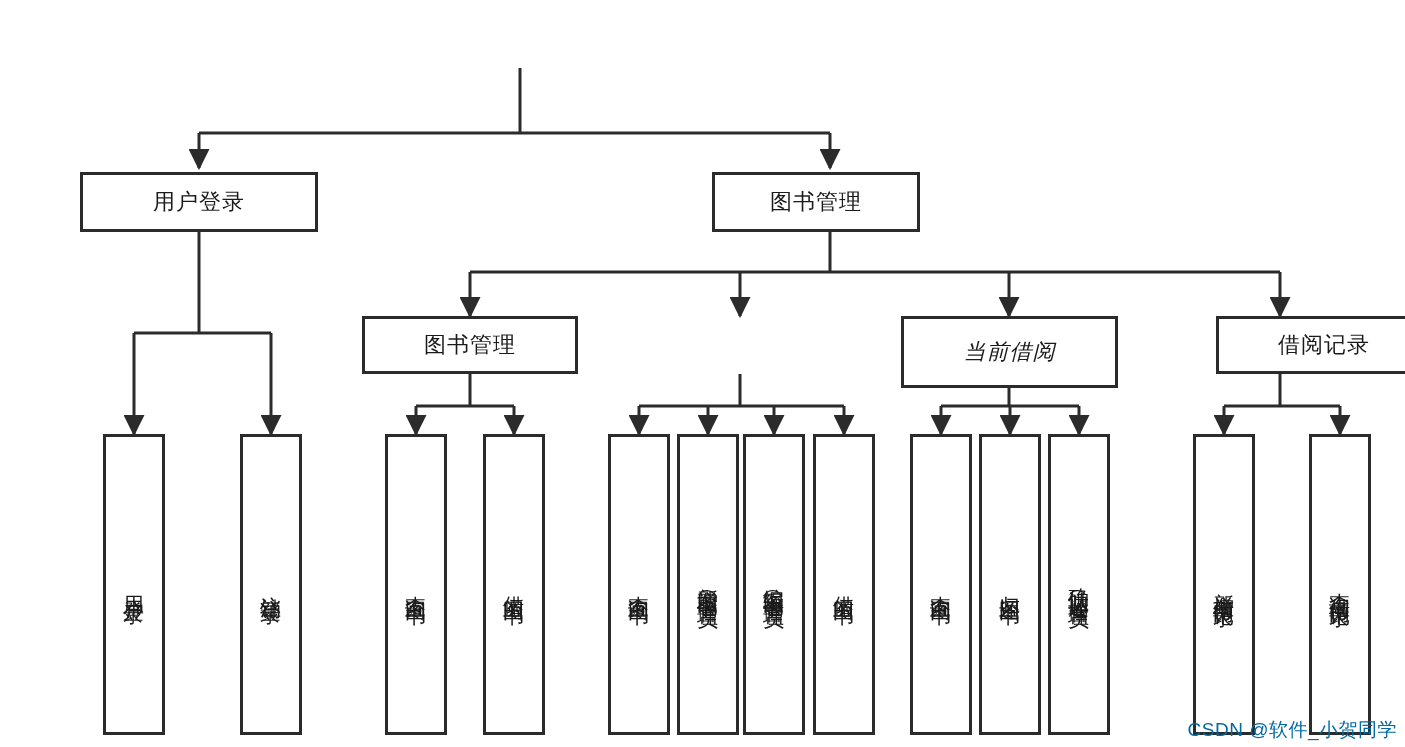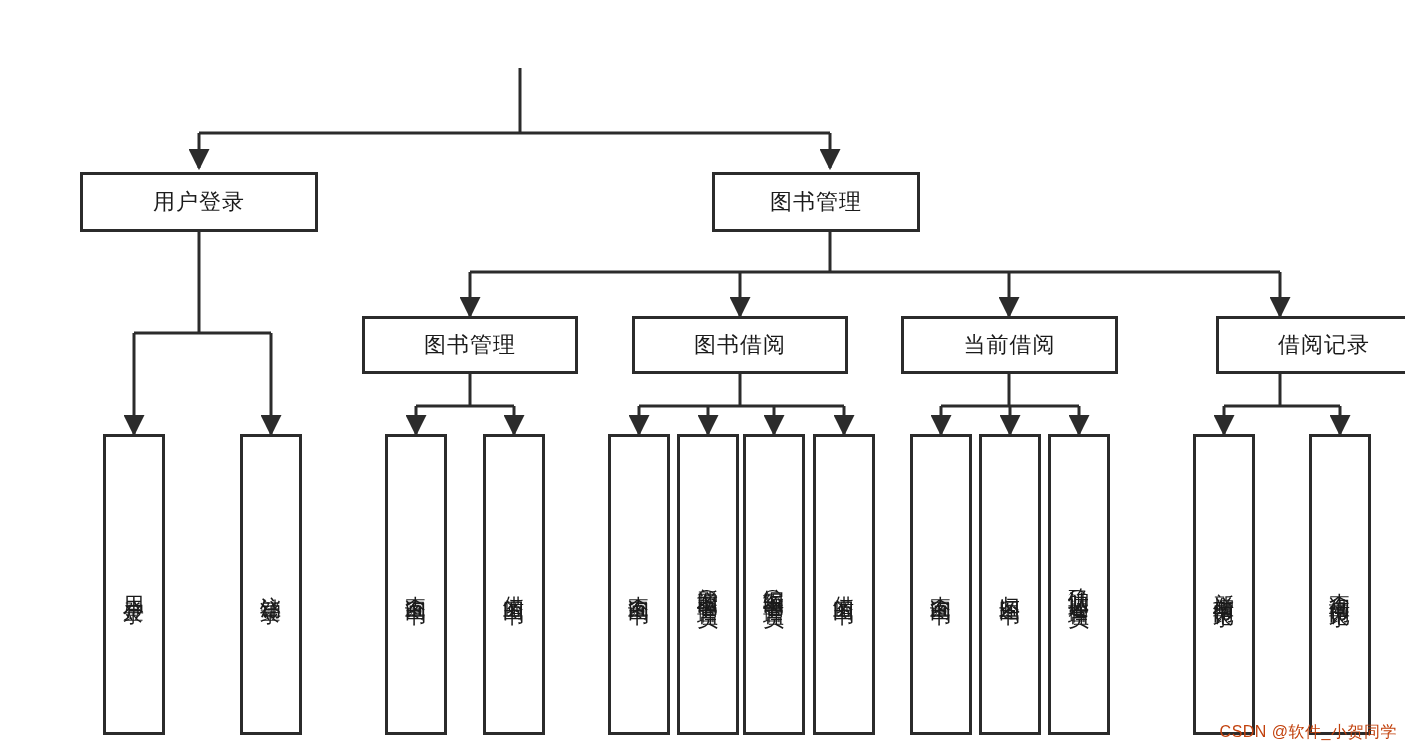--- a/index.html
+++ b/index.html
@@ -59,22 +59,22 @@
     text-orientation: upright;
     font-size: 21px;
     letter-spacing: 3px;
     line-height: 1;
     max-height: 100%;
   }
   #watermark {
     position: absolute;
     right: 8px;
     bottom: 4px;
-    font-size: 16px;
-    color: #c2410c;
+    font-size: 19px;
+    color: #0369a1;
     letter-spacing: 0.5px;
     z-index: 5;
     user-select: none;
   }
 </style>
 </head>
 <body>
 
 <div id="canvas">
 
@@ -132,24 +132,21 @@
   <div class="node horiz" style="left:80px; top:172px; width:238px; height:60px;">
     <span class="label">用户登录</span>
   </div>
   <div class="node horiz" style="left:712px; top:172px; width:208px; height:60px;">
     <span class="label">图书管理</span>
   </div>
 
   <div class="node horiz" style="left:362px; top:316px; width:216px; height:58px;">
     <span class="label">图书管理</span>
   </div>
-  <div class="node horiz" style="left:632px; top:316px; width:216px; height:58px;">
-    <span class="label">图书借阅</span>
-  </div>
-  <div class="node horiz" style="left:901px; top:316px; width:217px; height:58px;">
+  <div class="node horiz" style="left:901px; top:316px; width:217px; height:72px;font-style:italic;">
     <span class="label">当前借阅</span>
   </div>
   <div class="node horiz" style="left:1172px; top:316px; width:216px; height:58px;margin-left:44px;">
     <span class="label">借阅记录</span>
   </div>
 
   <div class="node leaf" style="left:103px; top:434px; width:62px; height:301px;">
     <span class="label">用户登录</span>
   </div>
   <div class="node leaf" style="left:240px; top:434px; width:62px; height:301px;">

